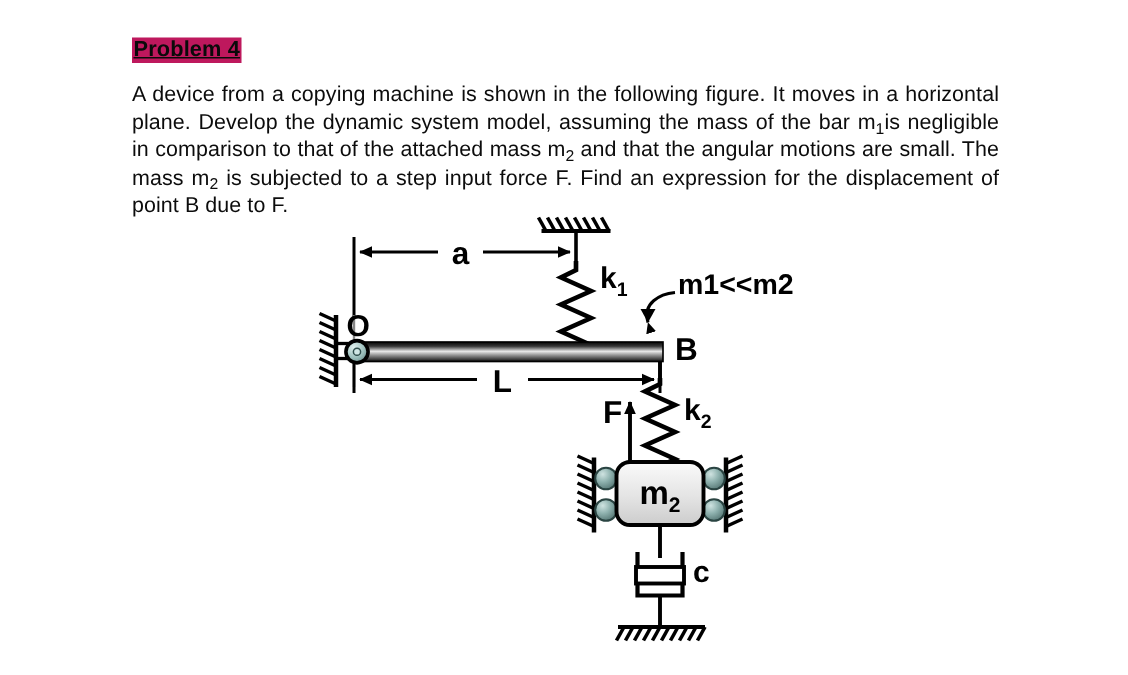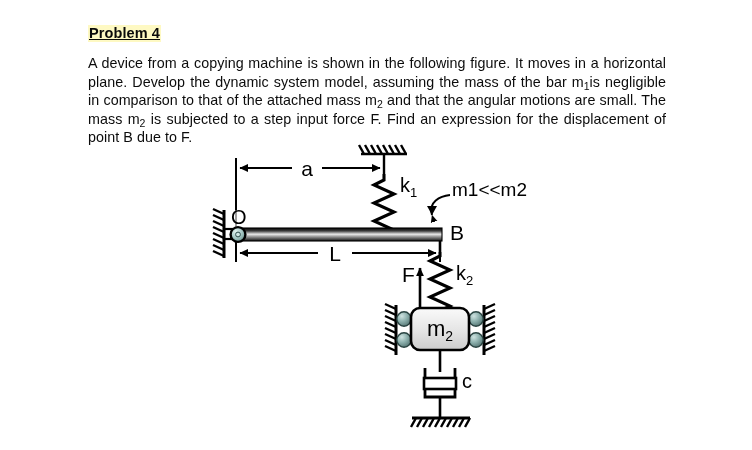--- a/index.html
+++ b/index.html
@@ -28,21 +28,21 @@
     position: absolute;
     left: 88px;
     top: 24px;
     width: 578px;
   }
   .problem-heading {
     display: inline-block;
     font-size: 14.5px;
     font-weight: bold;
     color: #0a0a0a;
-    background: #fef9c3;
+    background: #be185d;
     text-decoration: underline;
     line-height: 1.15;
     letter-spacing: 0.1px;
     padding: 0 1px 0 1px;
   }
   .problem-body {
     margin-top: 12px;
     font-size: 14.3px;
     line-height: 1.30;
     text-align: justify;
@@ -56,20 +56,21 @@
     top: 3px;
   }
 
   
   .figure {
     position: absolute;
     left: 0;
     top: 140px;
     width: 752px;
     height: 300px;
+    font-weight: bold;
   }
   .figure svg {
     display: block;
   }
 
   .lbl {
     font-family: "Liberation Sans", sans-serif;
     fill: #000000;
   }
 </style>

